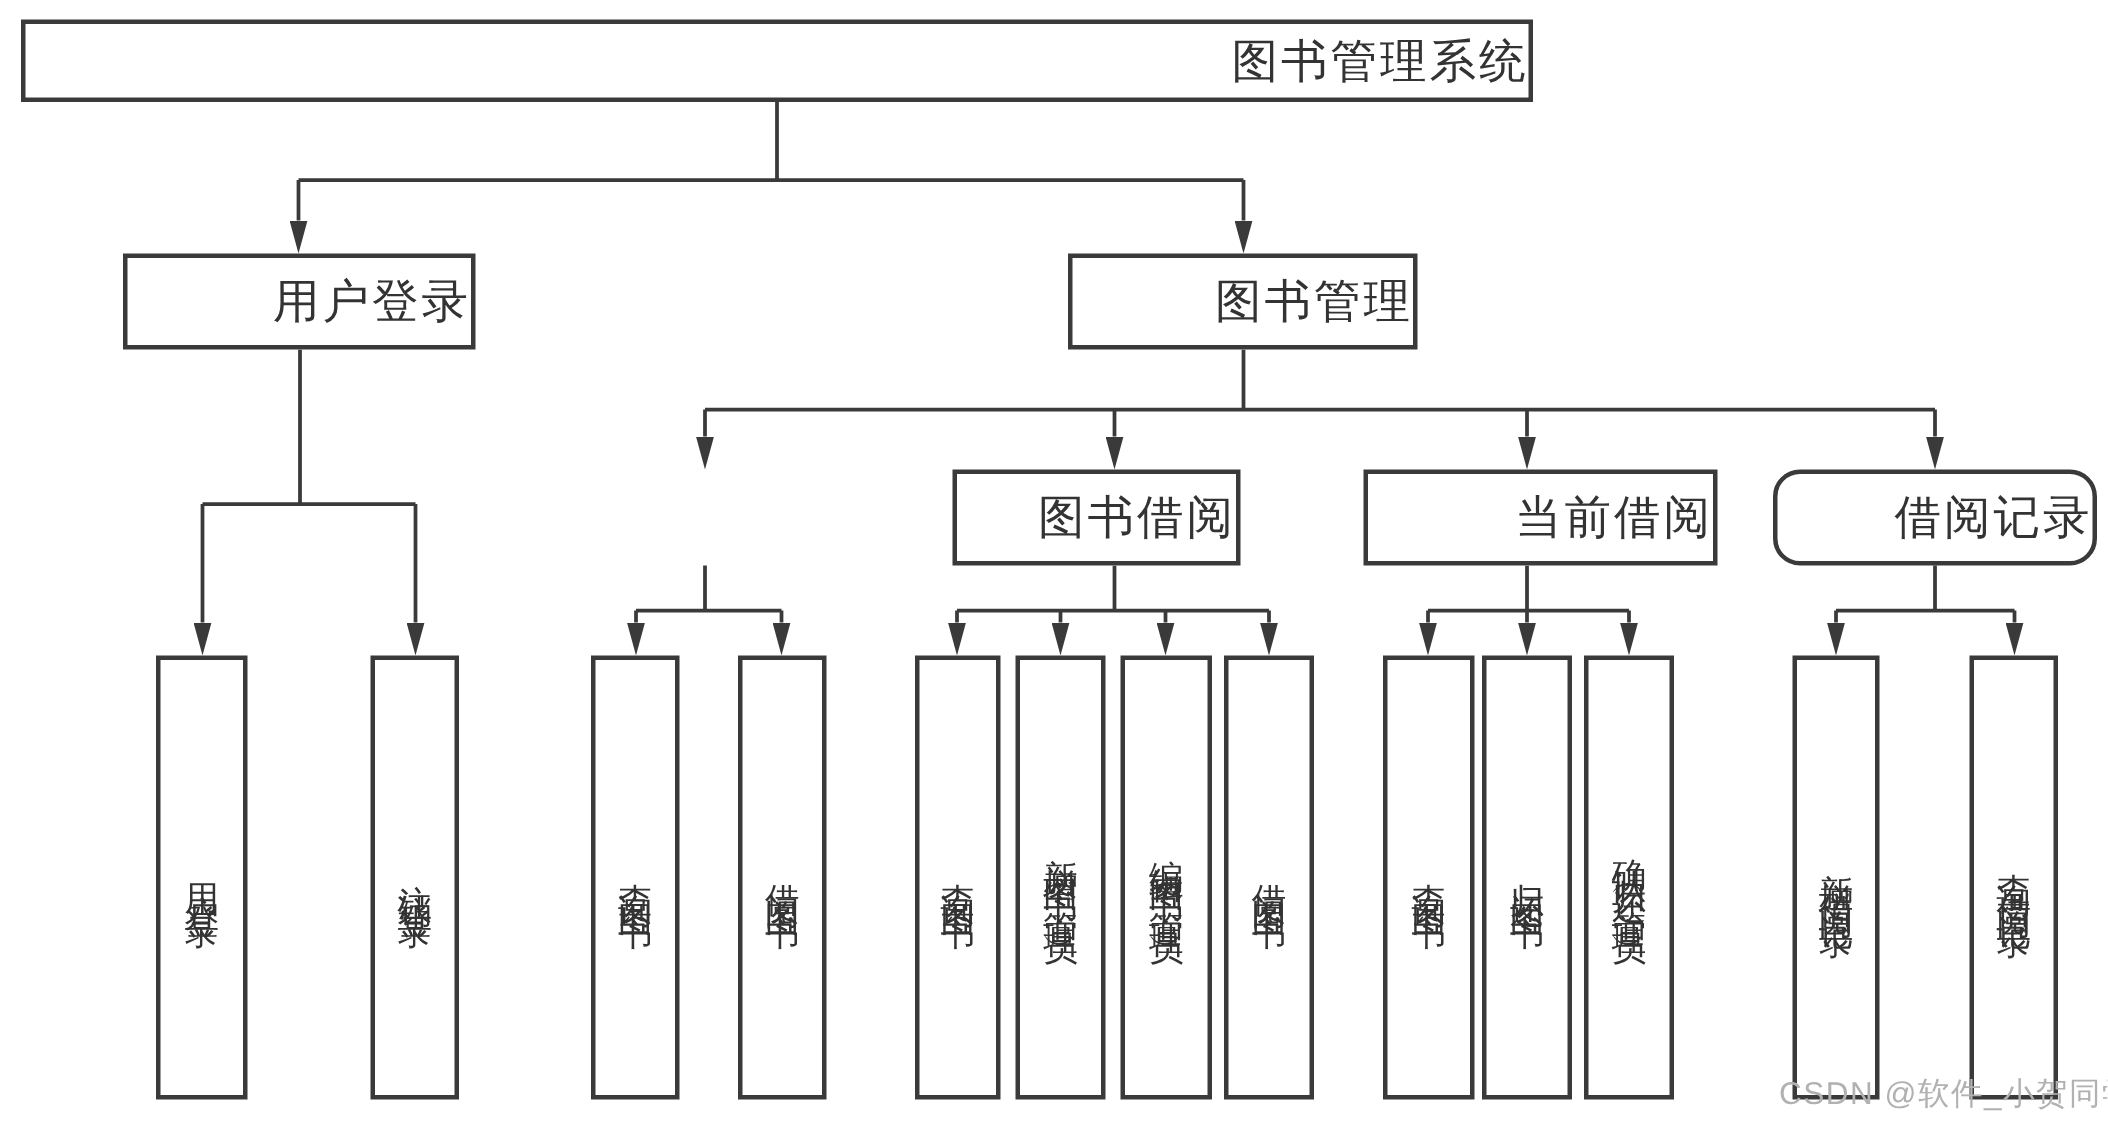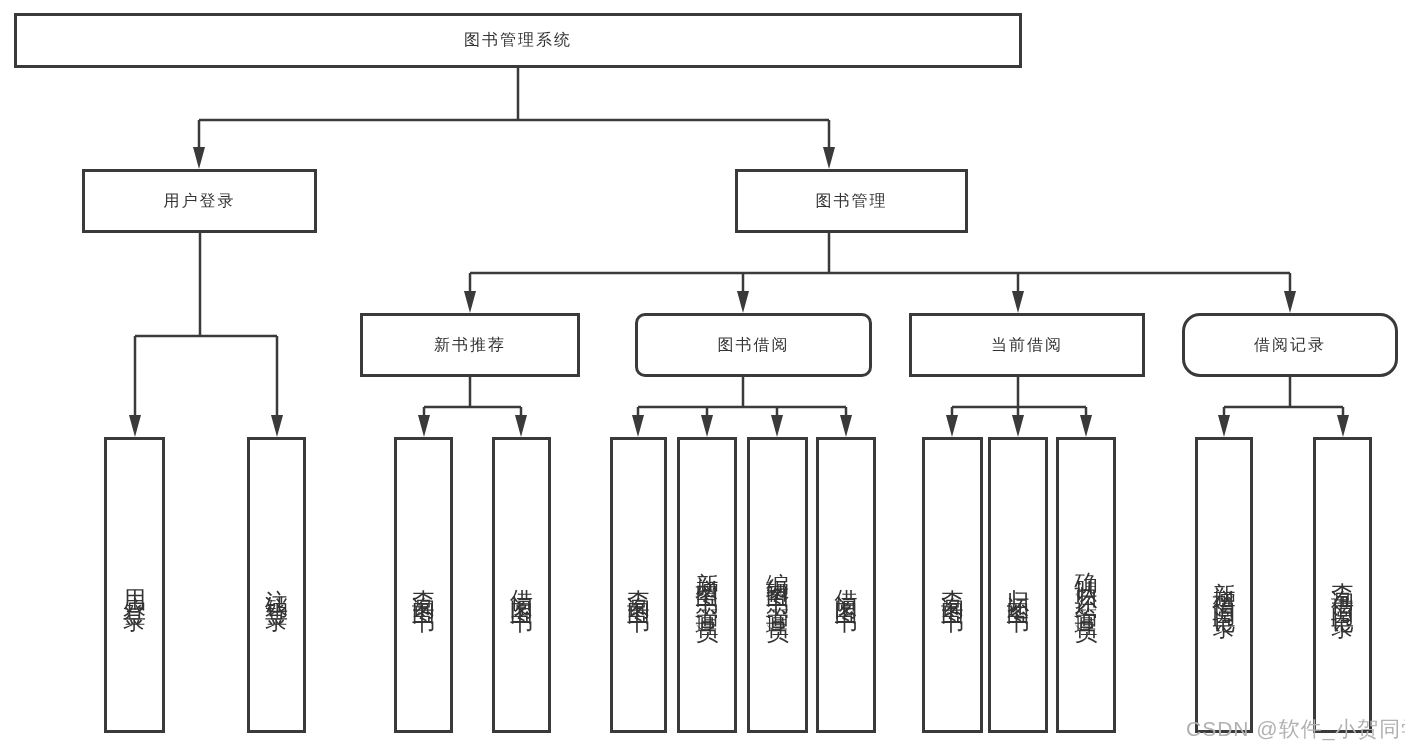--- a/index.html
+++ b/index.html
@@ -12,21 +12,21 @@
   }
   svg.lines{position:absolute;left:0;top:0;width:1405px;height:747px;}
   .node{
     position:absolute;
     box-sizing:border-box;
     border:3px solid #3a3a3a;
     background:#ffffff;
     display:flex;align-items:center;justify-content:center;
     color:#333333;
   }
-  .h-node{font-size:16px;letter-spacing:2px;}
+  .h-node{font-size:31px;letter-spacing:2px;justify-content:flex-end;}
   .leaf{height:296px;top:437px;}
   .leaf .vtext{
     writing-mode:vertical-rl;
     text-orientation:mixed;
     font-size:23px;
     letter-spacing:7px;
     color:#333333;
     line-height:1;
   }
   .watermark{
@@ -86,28 +86,25 @@
     </g>
   </svg>
 
   <div class="node h-node" style="left:14px;top:13px;width:1008px;height:55px;">
     <span>图书管理系统</span>
   </div>
 
   <div class="node h-node" style="left:82px;top:169px;width:235px;height:64px;">
     <span>用户登录</span>
   </div>
-  <div class="node h-node" style="left:712px;top:169px;width:233px;height:64px;margin-left:23px;">
+  <div class="node h-node" style="left:712px;top:169px;width:233px;height:64px;">
     <span>图书管理</span>
   </div>
 
-  <div class="node h-node" style="left:360px;top:313px;width:220px;height:64px;">
-    <span>新书推荐</span>
-  </div>
-  <div class="node h-node" style="left:635px;top:313px;width:237px;height:64px;border-radius:10px;">
+  <div class="node h-node" style="left:635px;top:313px;width:192px;height:64px;">
     <span>图书借阅</span>
   </div>
   <div class="node h-node" style="left:909px;top:313px;width:236px;height:64px;">
     <span>当前借阅</span>
   </div>
   <div class="node h-node" style="left:1182px;top:313px;width:216px;height:64px;border-radius:18px;">
     <span>借阅记录</span>
   </div>
 
   <div class="node leaf" style="left:104px;width:61px;">

